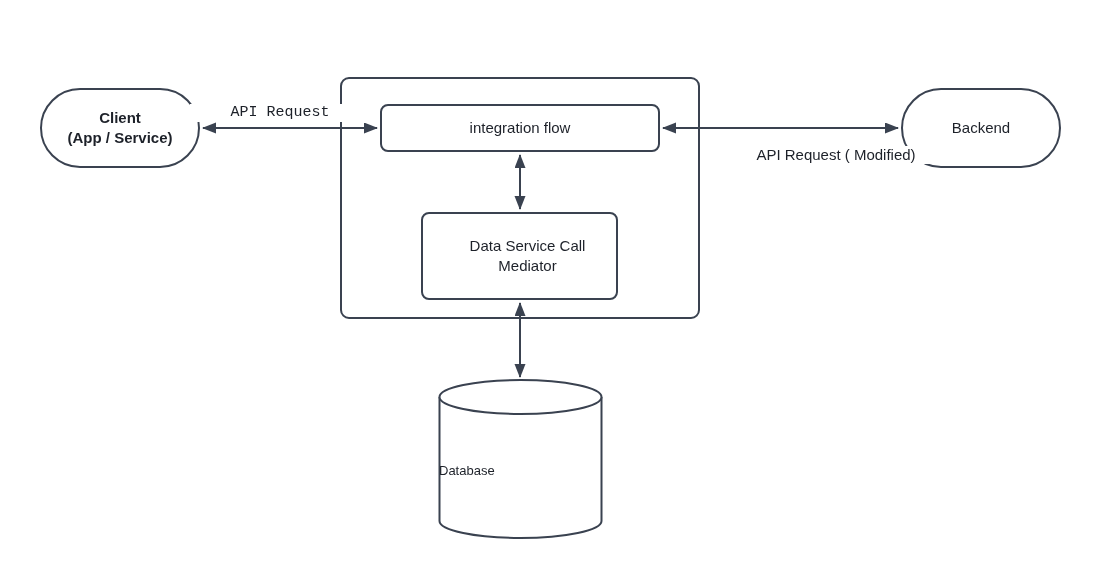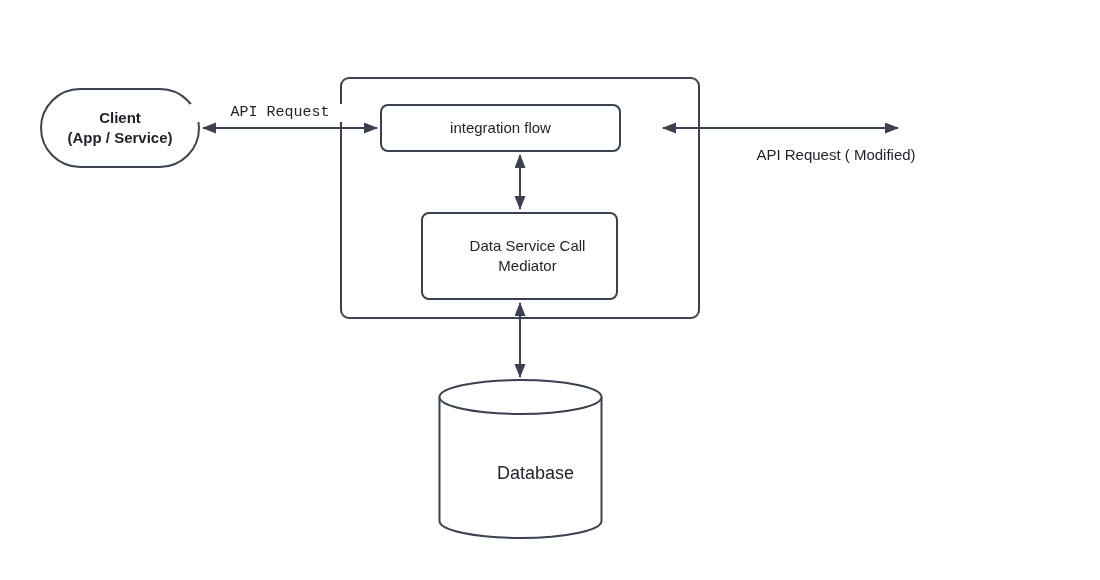--- a/index.html
+++ b/index.html
@@ -58,22 +58,21 @@
     color: var(--text);
     background: var(--bg);
     line-height: 1.2;
   }
   .edge-label.left  { left: 190px; top: 104px; width: 180px; font-family: Liberation Mono, monospace; }
   .edge-label.right { left: 736px; top: 104px; width: 200px; margin-top: 42px; }
 
   .db-label {
     position: absolute;
     left: 439px; top: 463px; width: 193px;
-    text-align: center;
-    font-size: 18px;
+    font-size: 13px;
     color: var(--text);
   }
 
   svg.overlay {
     position: absolute;
     left: 0; top: 0;
     width: 1100px;
     height: 580px;
     pointer-events: none;
   }
@@ -82,33 +81,36 @@
   svg .cyl { fill: var(--bg); stroke: var(--stroke); stroke-width: 2; }
 </style>
 </head>
 <body>
 
 <div class="canvas">
 
 
   <div class="container-box" style="left:340px; top:77px; width:360px; height:242px;"></div>
 
-  <div class="node rounded" style="left:380px; top:104px; width:241px; height:48px;">
+  <div class="node rounded" style="left:380px; top:104px; width:280px; height:48px;">
     <span>integration flow</span>
   </div>
 
   <div class="node rounded" style="left:421px; top:212px; width:197px; height:88px;padding-left:16px;">
     <span>Data Service Call Mediator</span>
   </div>
 
   <div class="node stadium" style="left:40px; top:88px; width:160px; height:80px;font-weight:bold;">
     <span>Client</span>
     <span>(App / Service)</span>
   </div>
 
+  <div class="node stadium" style="left:901px; top:88px; width:160px; height:80px;">
+    <span>Backend</span>
+  </div>
 
   <div class="edge-label left">API Request</div>
 
   <div class="edge-label right">API Request ( Modified)</div>
 
   <svg class="overlay" viewBox="0 0 1100 580">
     <defs>
       <marker id="arrow" markerWidth="14" markerHeight="12" refX="13" refY="5.5" orient="auto-start-reverse" markerUnits="userSpaceOnUse">
         <path d="M0,0 L14,5.5 L0,11 Z" class="arrow-head"></path>
       </marker>

